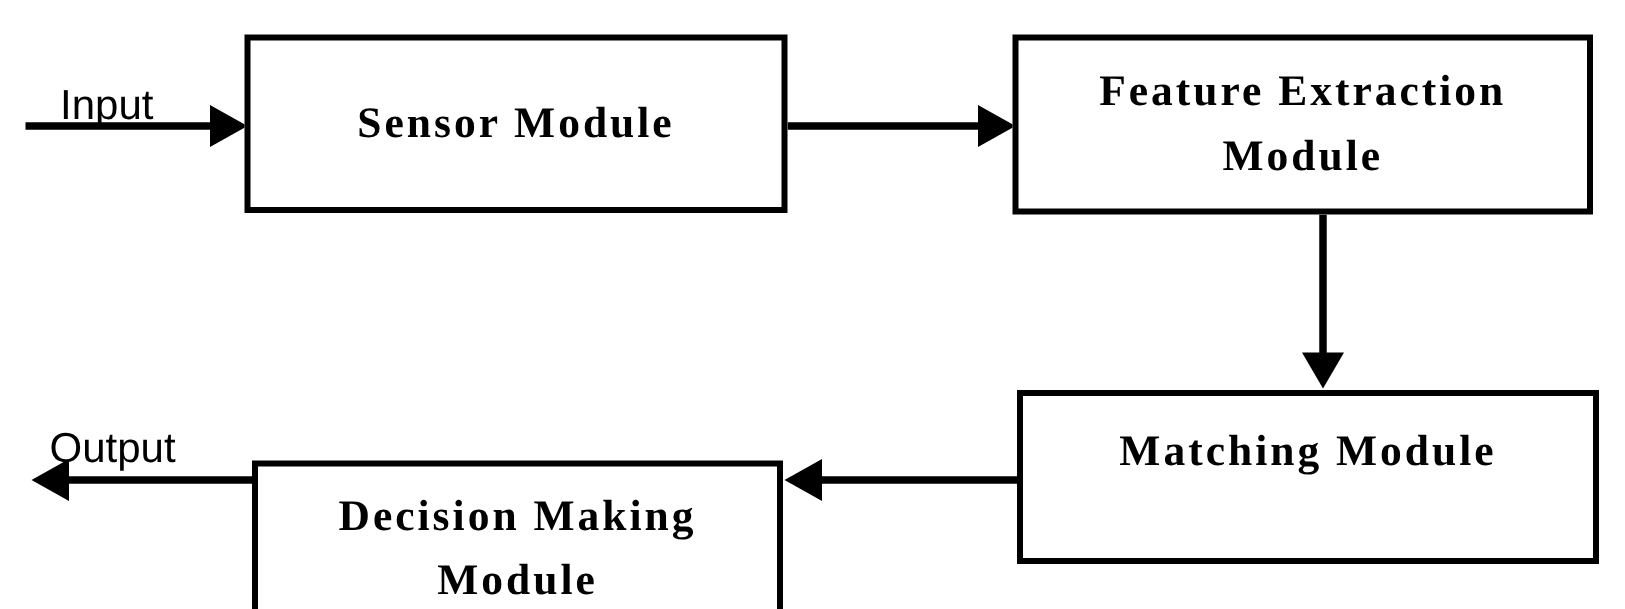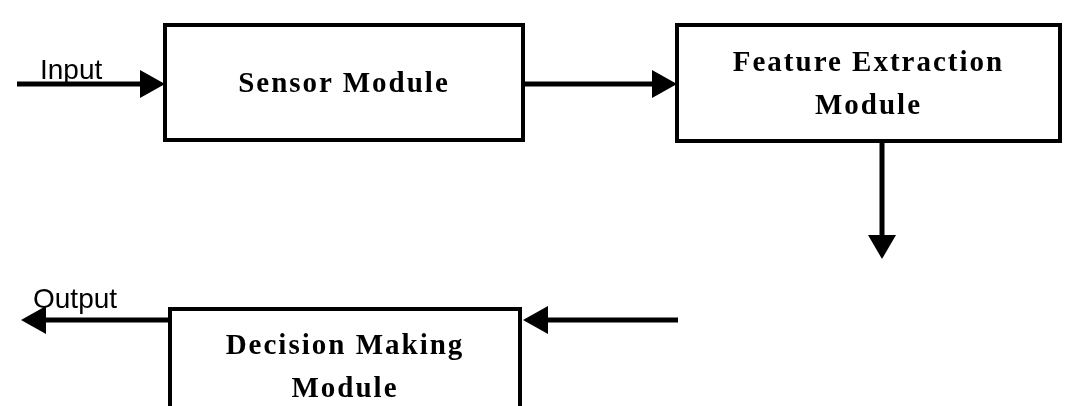--- a/index.html
+++ b/index.html
@@ -93,19 +93,22 @@
 
   <div class="box" id="box-sensor">
     <span class="box-line">Sensor Module</span>
   </div>
 
   <div class="box" id="box-feature">
     <span class="box-line">Feature Extraction</span>
     <span class="box-line">Module</span>
   </div>
 
+  <div class="box" id="box-matching">
+    <span class="box-line">Matching Module</span>
+  </div>
 
   <div class="box" id="box-decision">
     <span class="box-line">Decision Making</span>
     <span class="box-line">Module</span>
   </div>
 
 </div>
 
 </body></html>

